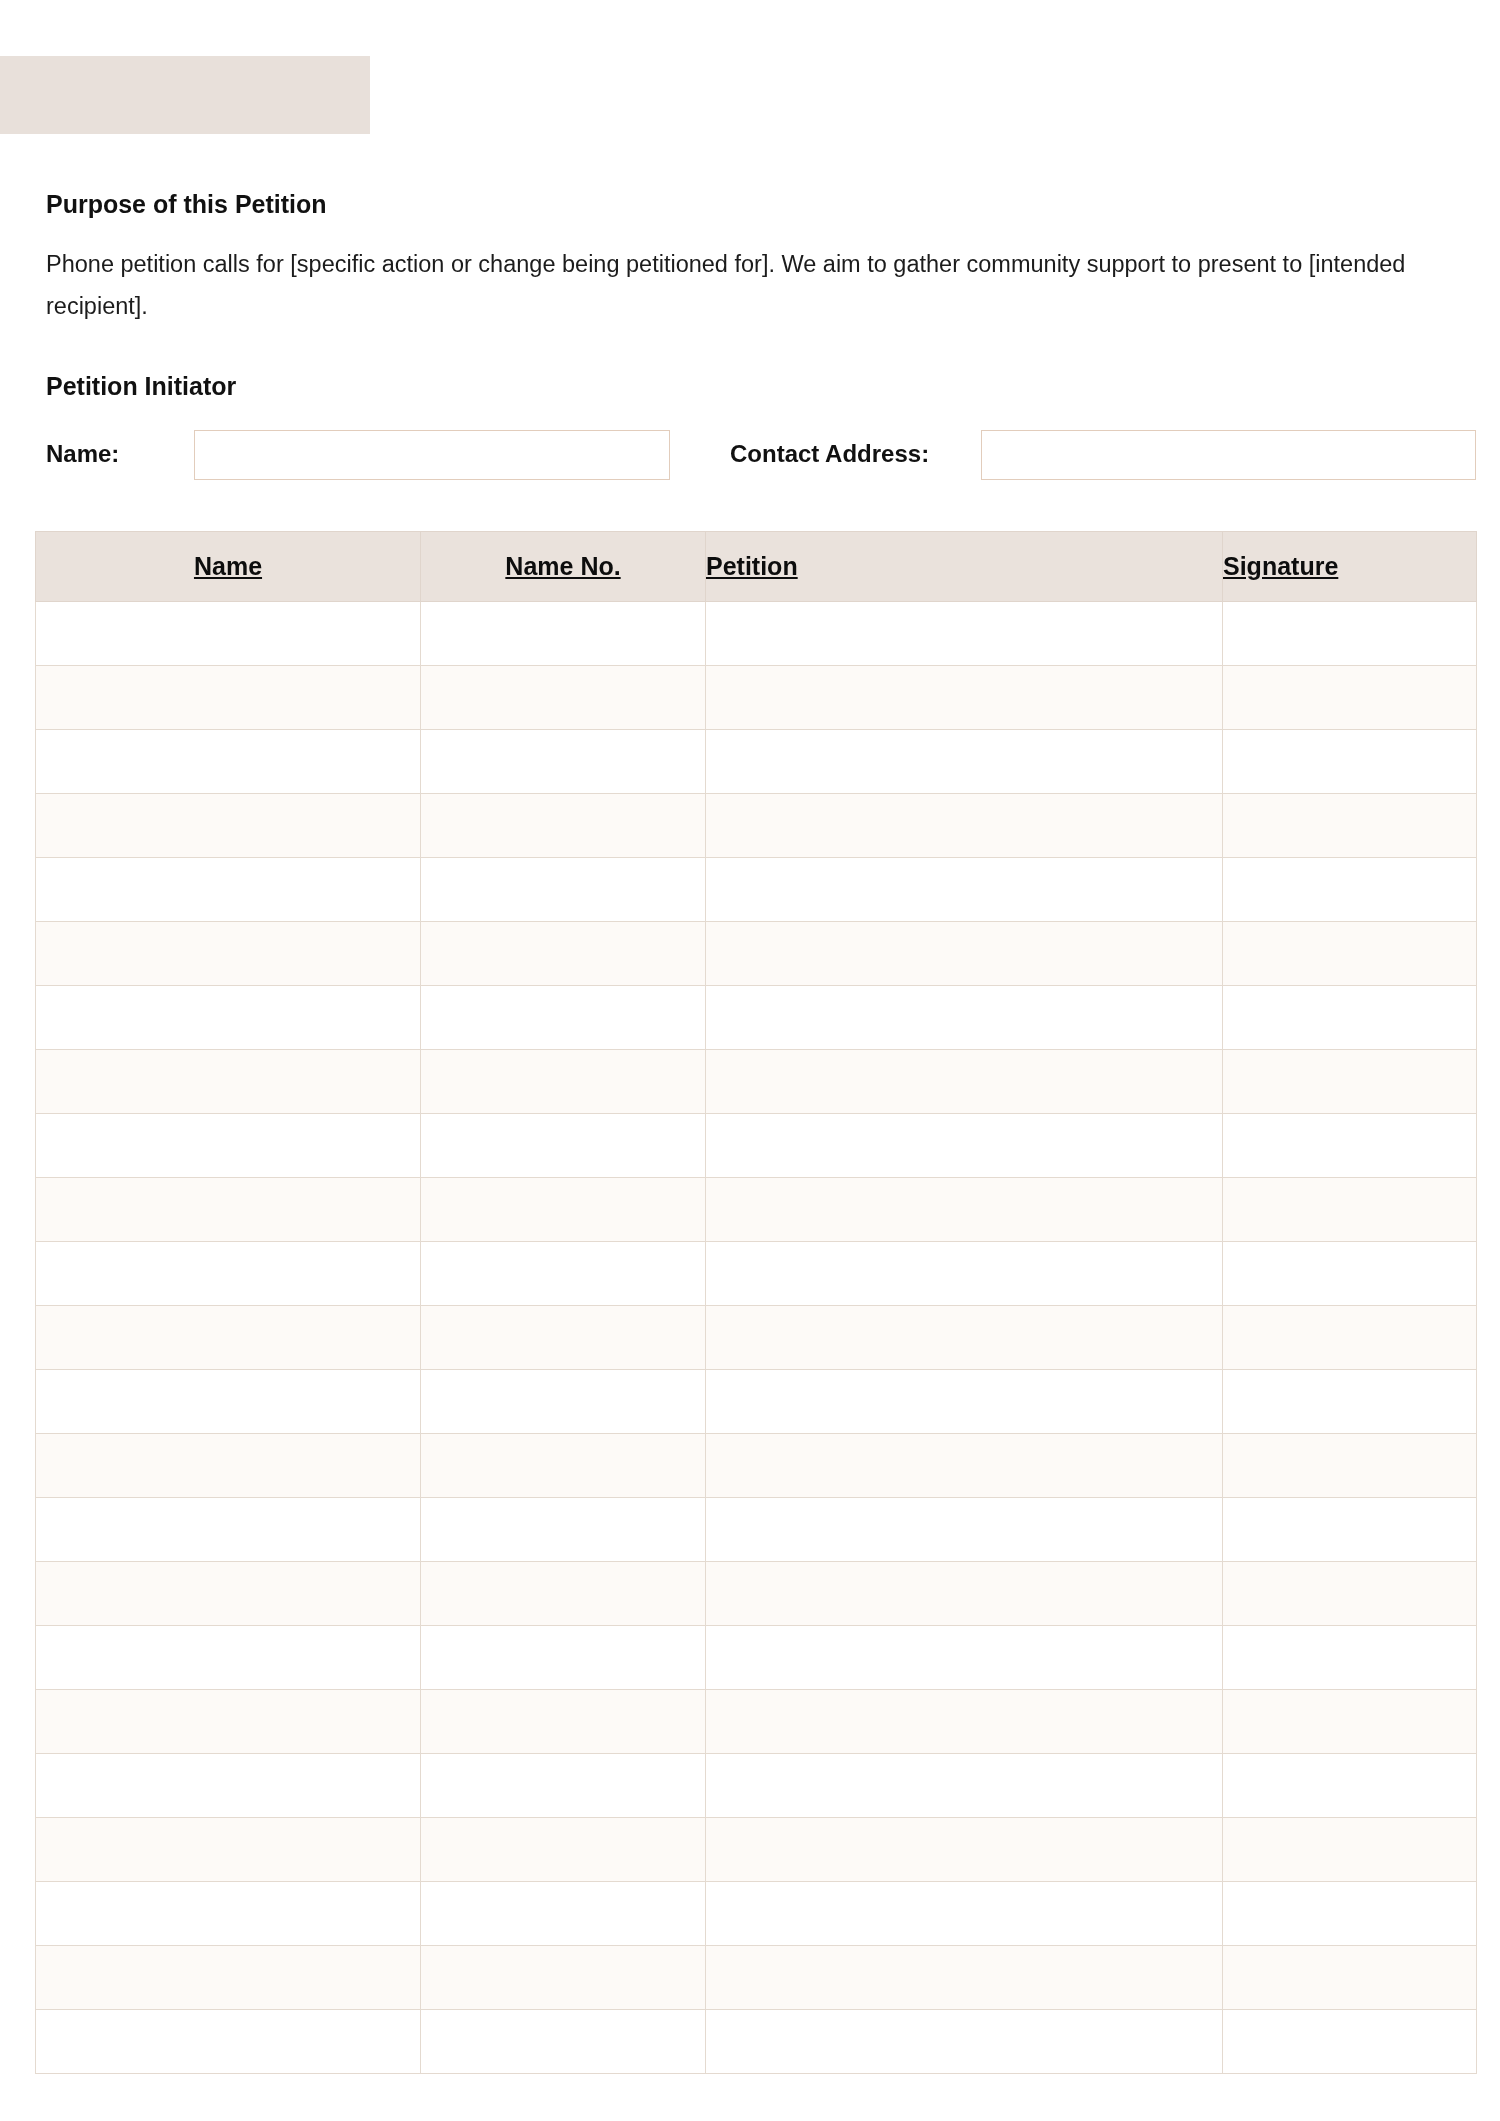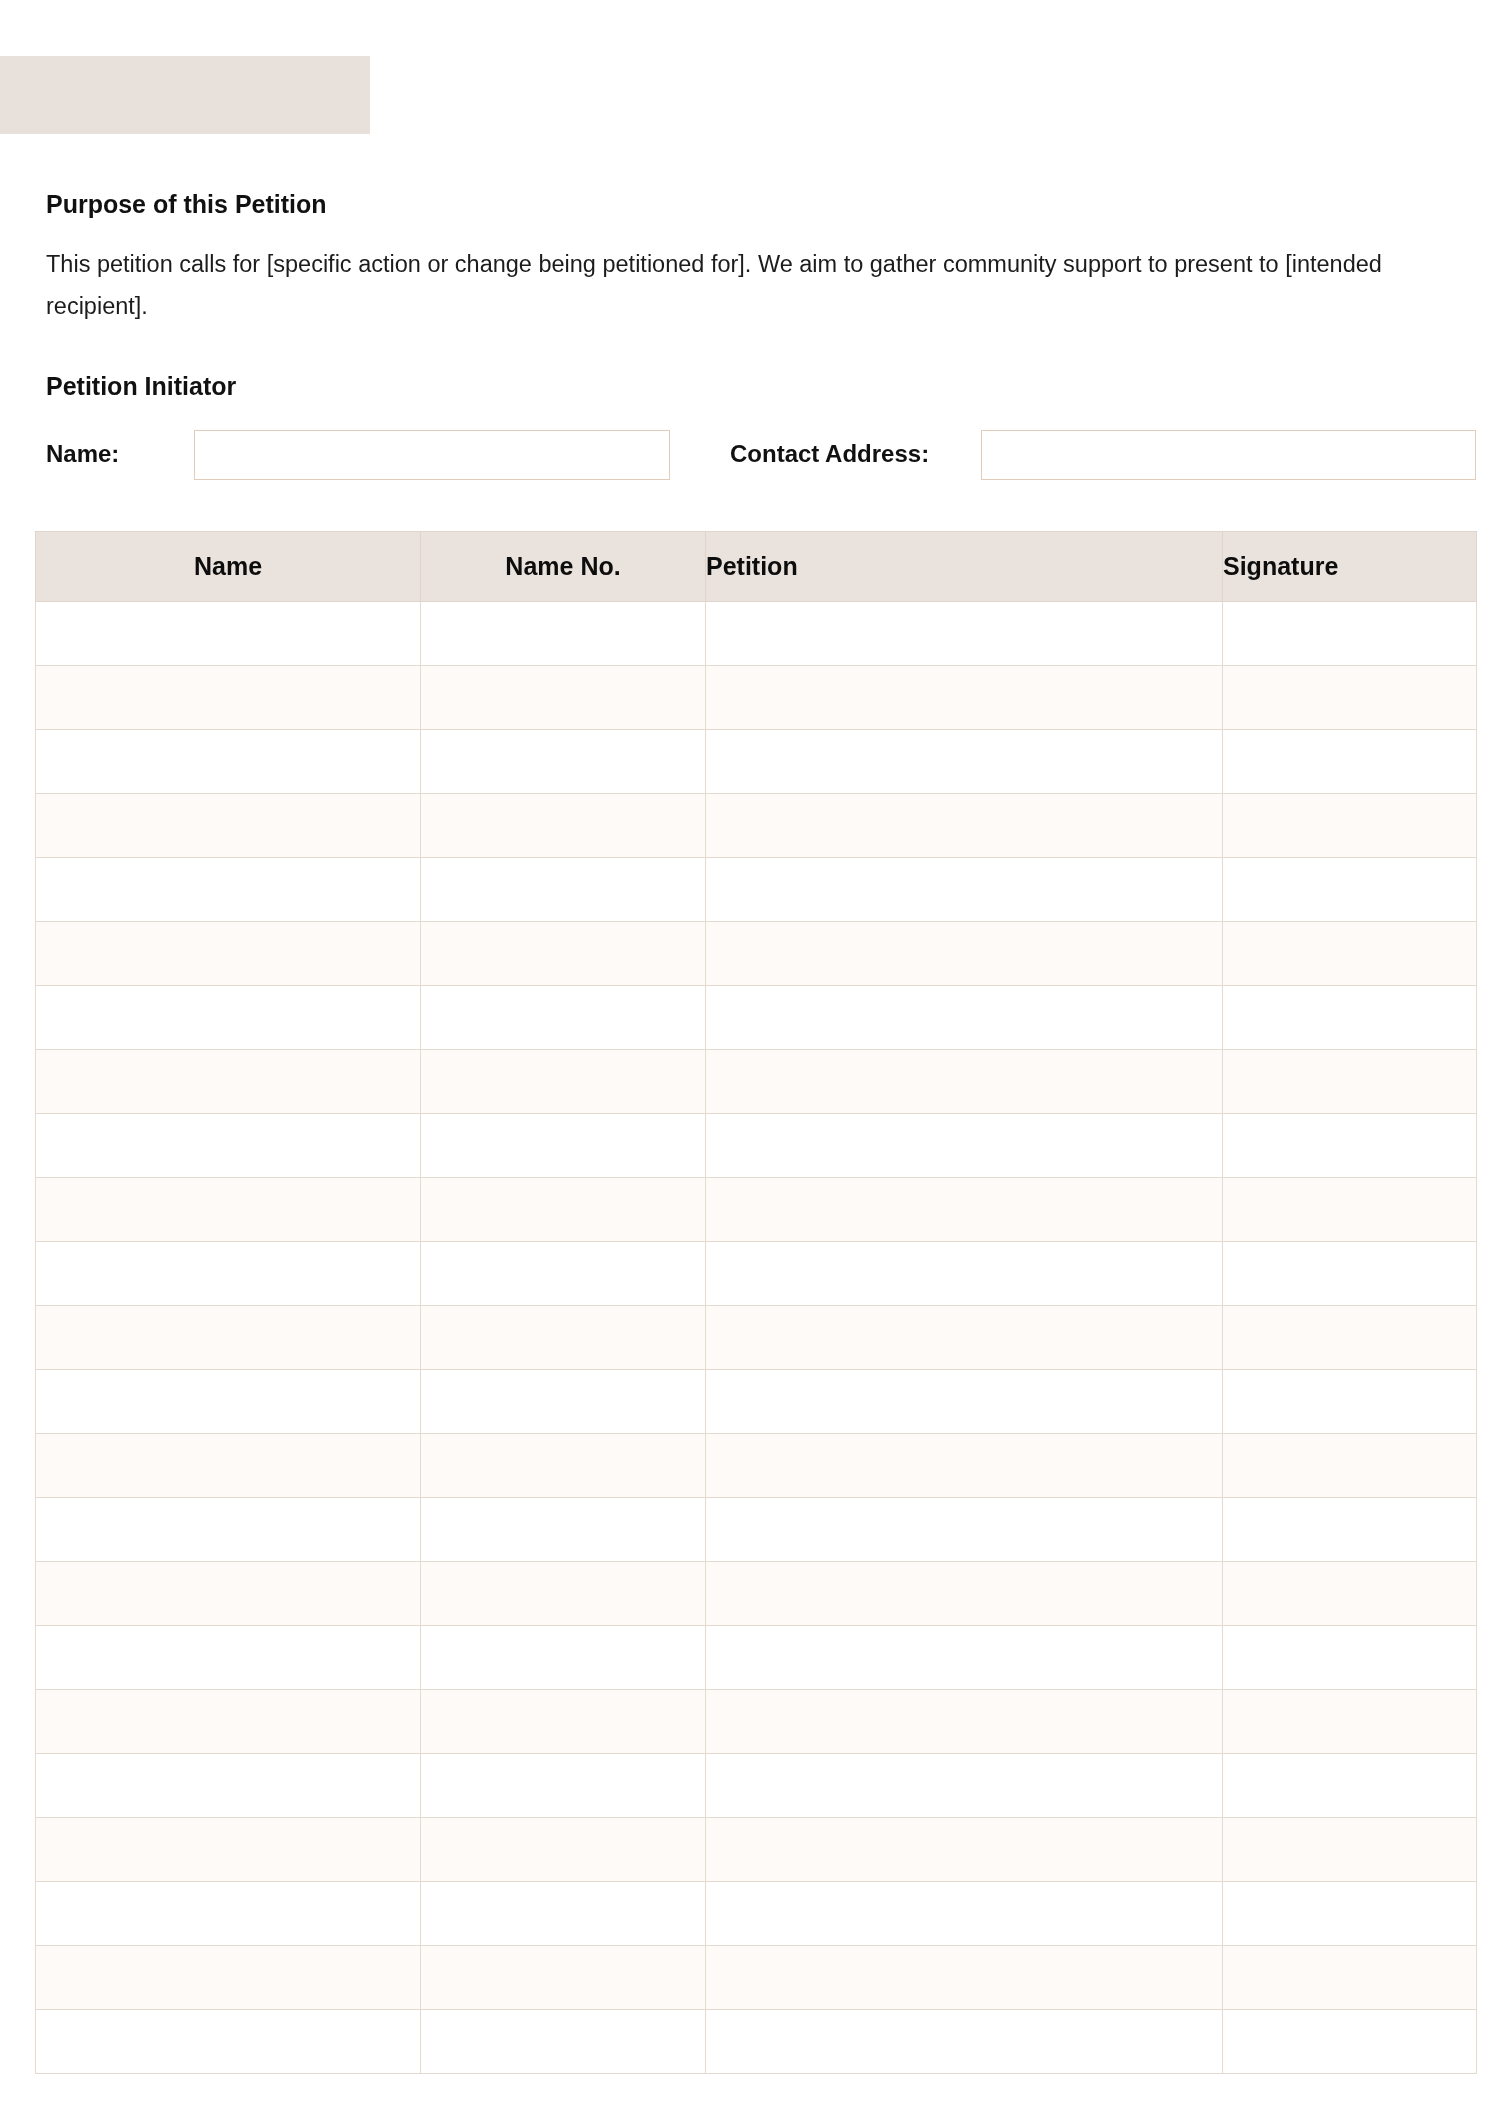--- a/index.html
+++ b/index.html
@@ -142,20 +142,21 @@
     height: 64px;
     box-sizing: border-box;
   }
   table.sig-table thead th {
     background: #EAE2DC;
     border-color: #E0D5CC;
     height: 70px;
     font-size: 25px;
     font-weight: 700;
     color: #0d0d0d;
+    text-decoration: underline;
   }
   th.col-name  { width: 385px; text-align: center; }
   th.col-phone { width: 285px; text-align: center; }
   th.col-addr  { width: 517px; text-align: left; padding-left: 14px; }
   th.col-sign  { width: 254px; text-align: left; }
 
   tbody tr.row-odd  td { background: #ffffff; }
   tbody tr.row-even td { background: #FDFAF7; }
 
   tbody td .cell-input {
@@ -172,21 +173,21 @@
   }
 </style>
 </head>
 <body>
 
 <div class="title-block">
   <div class="title-highlight"></div>
 </div>
 
 <div class="section-heading" id="purpose-heading">Purpose of this Petition</div>
-<div class="purpose-body">This petition calls for [specific action or change being petitioned for]. We aim to gather community support to present to [intended recipient].</div>
+<div class="purpose-body">Phone petition calls for [specific action or change being petitioned for]. We aim to gather community support to present to [intended recipient].</div>
 
 <div class="section-heading" id="initiator-heading">Petition Initiator</div>
 
 <div class="form-row">
   <div class="field-label" id="name-label">Name:</div>
   <div class="field-box" id="name-input-box">
     <input type="text" value="" style="">
   </div>
 
   <div class="field-label" id="contact-label">Contact Address:</div>

